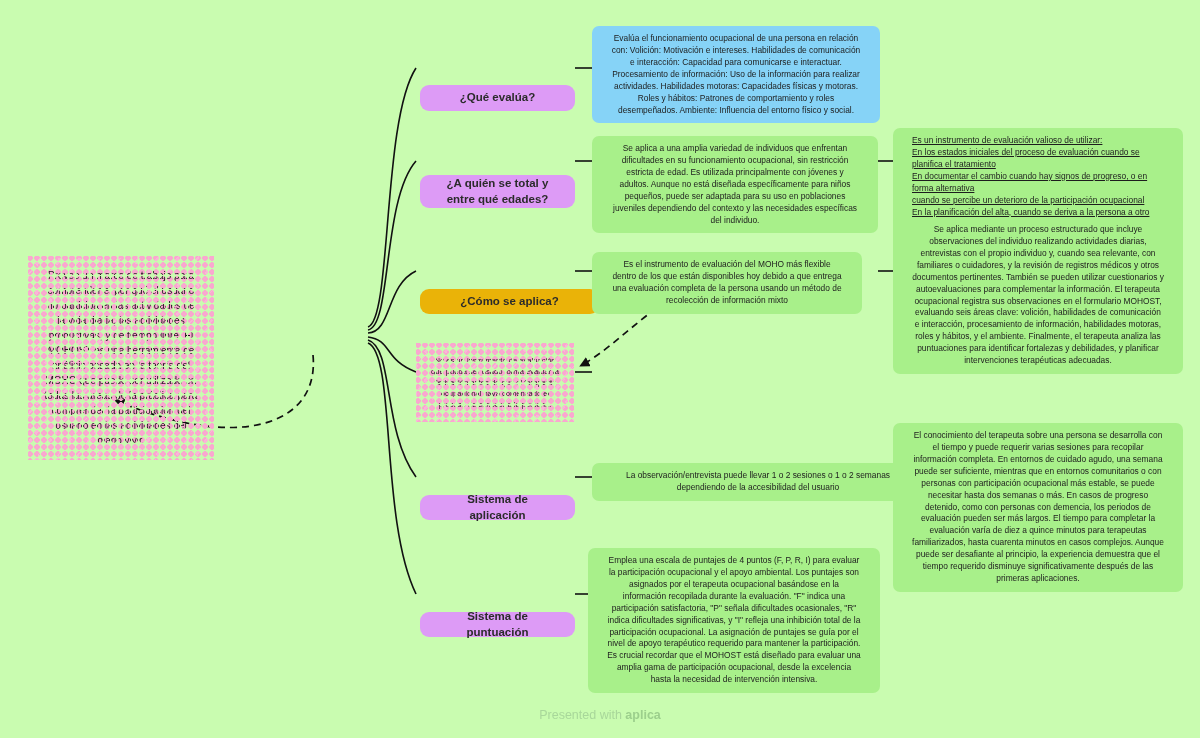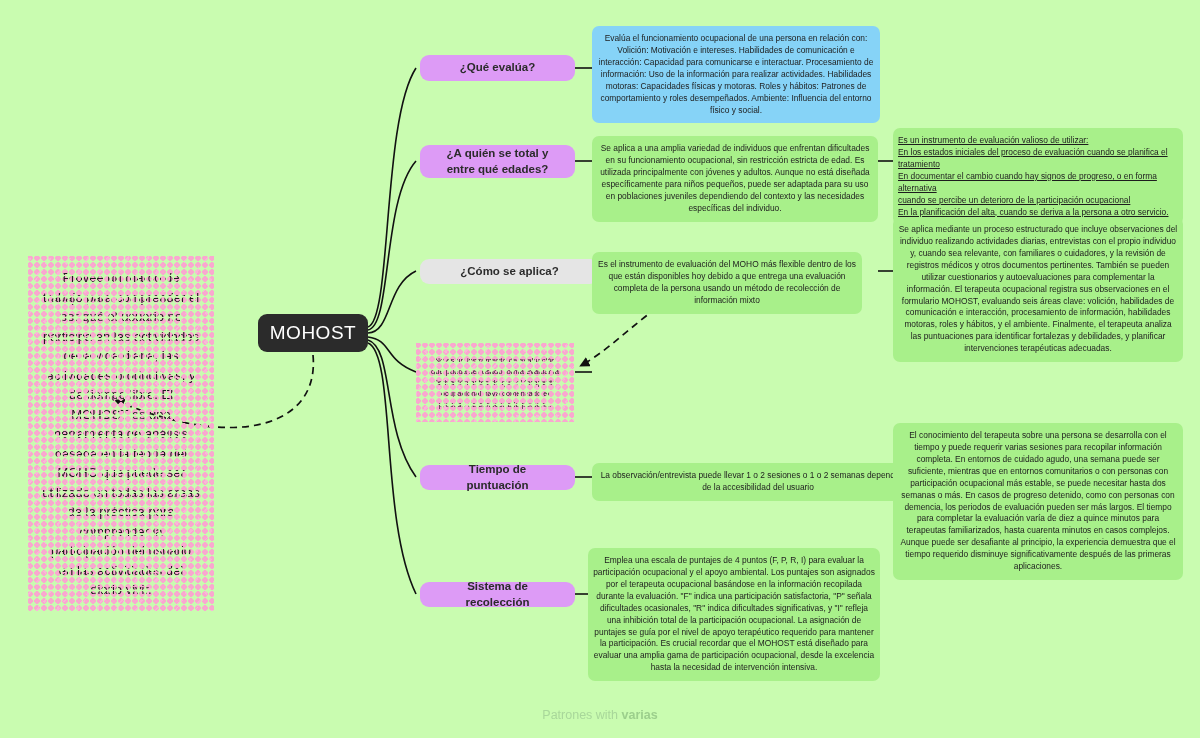--- a/index.html
+++ b/index.html
@@ -37,43 +37,44 @@
     position: absolute;
     background: #dd9bf6;
     border-radius: 9px;
     color: #2b2b2b;
     font-size: 11.5px;
     font-weight: 700;
     display: flex; align-items: center; justify-content: center;
     text-align: center;
     padding: 5px 22px;
     line-height: 1.35;
+    margin-top: 30px;
   }
 
   
   .note {
     position: absolute;
     background: #a8f08a;
     border-radius: 7px;
     color: #1d1d1d;
     font-size: 8.4px;
     line-height: 1.42;
-    padding: 7px 5px;
+    padding: 7px 19px;
     text-align: center;
   }
   .note.left-align { text-align: left; }
 
   
   .note.blue { background: #86d3f7; }
 
   
   .pink {
     position: absolute;
     color: #1d1d1d;
-    font-size: 13px;
+    font-size: 10px;
     line-height: 1.5;
     text-align: center;
     padding: 12px 14px;
     background:
       repeating-linear-gradient(
         -55deg,
         rgba(255,255,255,0.16) 0px,
         rgba(255,255,255,0.16) 3px,
         rgba(0,0,0,0) 3px,
         rgba(0,0,0,0) 16px),
@@ -134,46 +135,45 @@
 
     <line x1="878" y1="161" x2="893" y2="161" stroke="#111" stroke-width="1.6"></line>
     <line x1="878" y1="271" x2="893" y2="271" stroke="#111" stroke-width="1.6"></line>
     <line x1="878" y1="477" x2="893" y2="477" stroke="#111" stroke-width="1.6"></line>
 
     <path d="M700,290 C660,292 620,345 580,366" fill="none" stroke="#111" stroke-width="1.7" stroke-dasharray="7,5" marker-end="url(#arrowhead)"></path>
 
     <path d="M313,355 C320,430 230,450 115,400" fill="none" stroke="#111" stroke-width="1.7" stroke-dasharray="7,5" marker-end="url(#arrowhead)"></path>
   </svg>
 
-  <div class="central">MOHOST</div>
 
   <div class="pink" style="left:28px; top:256px; width:186px;">Provee un marco de trabajo para comprender el por qué el usuario no participa en las actividades de la vida diaria, las actividades productivas, y de tiempo libre. El MOHOST es una herramienta de análisis basada en la teoría del MOHO que puede ser utilizado en todas las areas de la práctica para comprender la participación del usuario en las actividades del diario vivir.</div>
 
   <div class="branch" style="left: 420px; top: 55px; width: 155px; height: 26px; background: rgb(221, 155, 246);">¿Qué evalúa?</div>
   <div class="note blue" style="left: 592px; top: 26px; width: 288px; background: rgb(134, 211, 247);">Evalúa el funcionamiento ocupacional de una persona en relación con: Volición: Motivación e intereses. Habilidades de comunicación e interacción: Capacidad para comunicarse e interactuar. Procesamiento de información: Uso de la información para realizar actividades. Habilidades motoras: Capacidades físicas y motoras. Roles y hábitos: Patrones de comportamiento y roles desempeñados. Ambiente: Influencia del entorno físico y social.</div>
 
   <div class="branch" style="left: 420px; top: 145px; width: 155px; height: 33px; background: rgb(221, 155, 246);">¿A quién se total y entre qué edades?</div>
   <div class="note" style="left: 592px; top: 136px; width: 286px; background: rgb(168, 240, 138);">Se aplica a una amplia variedad de individuos que enfrentan dificultades en su funcionamiento ocupacional, sin restricción estricta de edad. Es utilizada principalmente con jóvenes y adultos. Aunque no está diseñada específicamente para niños pequeños, puede ser adaptada para su uso en poblaciones juveniles dependiendo del contexto y las necesidades específicas del individuo.</div>
   <div class="note left-align" style="left: 893px; top: 128px; width: 290px; white-space: pre-line; background: rgb(168, 240, 138); text-decoration: underline;">Es un instrumento de evaluación valioso de utilizar:
  En los estados iniciales del proceso de evaluación cuando se planifica el tratamiento
  En documentar el cambio cuando hay signos de progreso, o en forma alternativa
 cuando se percibe un deterioro de la participación ocupacional
  En la planificación del alta, cuando se deriva a la persona a otro servicio.</div>
 
-  <div class="branch" style="left: 420px; top: 259px; width: 179px; height: 25px; background: #e5e5e5;">¿Cómo se aplica?</div>
+  <div class="branch" style="left: 420px; top: 259px; width: 179px; height: 25px; background: #eab308;">¿Cómo se aplica?</div>
   <div class="note" style="left: 592px; top: 252px; width: 270px; background: rgb(168, 240, 138);">Es el instrumento de evaluación del MOHO más flexible dentro de los que están disponibles hoy debido a que entrega una evaluación completa de la persona usando un método de recolección de información mixto</div>
   <div class="note" style="left: 893px; top: 217px; width: 290px; background: rgb(168, 240, 138);">Se aplica mediante un proceso estructurado que incluye observaciones del individuo realizando actividades diarias, entrevistas con el propio individuo y, cuando sea relevante, con familiares o cuidadores, y la revisión de registros médicos y otros documentos pertinentes. También se pueden utilizar cuestionarios y autoevaluaciones para complementar la información. El terapeuta ocupacional registra sus observaciones en el formulario MOHOST, evaluando seis áreas clave: volición, habilidades de comunicación e interacción, procesamiento de información, habilidades motoras, roles y hábitos, y el ambiente. Finalmente, el terapeuta analiza las puntuaciones para identificar fortalezas y debilidades, y planificar intervenciones terapéuticas adecuadas.</div>
 
   <div class="pink pink-small" style="left:416px; top:343px; width:158px;">No es un instrumento de evaluación que pueda ser usado forma evaluar la derivación
 antes de que el terapeuta ocupacional haya comenzado el proceso de conocer a la persona.</div>
 
-  <div class="branch" style="left: 420px; top: 465px; width: 155px; height: 25px; background: rgb(221, 155, 246);">Tiempo de puntuación</div>
+  <div class="branch" style="left: 420px; top: 465px; width: 155px; height: 25px; background: rgb(221, 155, 246);">Sistema de aplicación</div>
   <div class="note" style="left: 592px; top: 463px; width: 332px; background: rgb(168, 240, 138);">La observación/entrevista puede llevar 1 o 2 sesiones o 1 o 2 semanas dependiendo de la accesibilidad del usuario</div>
   <div class="note" style="left: 893px; top: 423px; width: 290px; background: rgb(168, 240, 138);">El conocimiento del terapeuta sobre una persona se desarrolla con el tiempo y puede requerir varias sesiones para recopilar información completa. En entornos de cuidado agudo, una semana puede ser suficiente, mientras que en entornos comunitarios o con personas con participación ocupacional más estable, se puede necesitar hasta dos semanas o más. En casos de progreso detenido, como con personas con demencia, los periodos de evaluación pueden ser más largos. El tiempo para completar la evaluación varía de diez a quince minutos para terapeutas familiarizados, hasta cuarenta minutos en casos complejos. Aunque puede ser desafiante al principio, la experiencia demuestra que el tiempo requerido disminuye significativamente después de las primeras aplicaciones.</div>
 
-  <div class="branch" style="left: 420px; top: 582px; width: 155px; height: 25px; background: rgb(221, 155, 246);">Sistema de recolección</div>
+  <div class="branch" style="left: 420px; top: 582px; width: 155px; height: 25px; background: rgb(221, 155, 246);">Sistema de puntuación</div>
   <div class="note" style="left: 588px; top: 548px; width: 292px; background: rgb(168, 240, 138);">Emplea una escala de puntajes de 4 puntos (F, P, R, I) para evaluar la participación ocupacional y el apoyo ambiental. Los puntajes son asignados por el terapeuta ocupacional basándose en la información recopilada durante la evaluación. "F" indica una participación satisfactoria, "P" señala dificultades ocasionales, "R" indica dificultades significativas, y "I" refleja una inhibición total de la participación ocupacional. La asignación de puntajes se guía por el nivel de apoyo terapéutico requerido para mantener la participación. Es crucial recordar que el MOHOST está diseñado para evaluar una amplia gama de participación ocupacional, desde la excelencia hasta la necesidad de intervención intensiva.</div>
 
   <div class="footer">
-    <span>Patrones with </span><b>varias</b>
+    <span>Presented with </span><b>aplica</b>
   </div>
 
 </div>
 
 </body></html>

